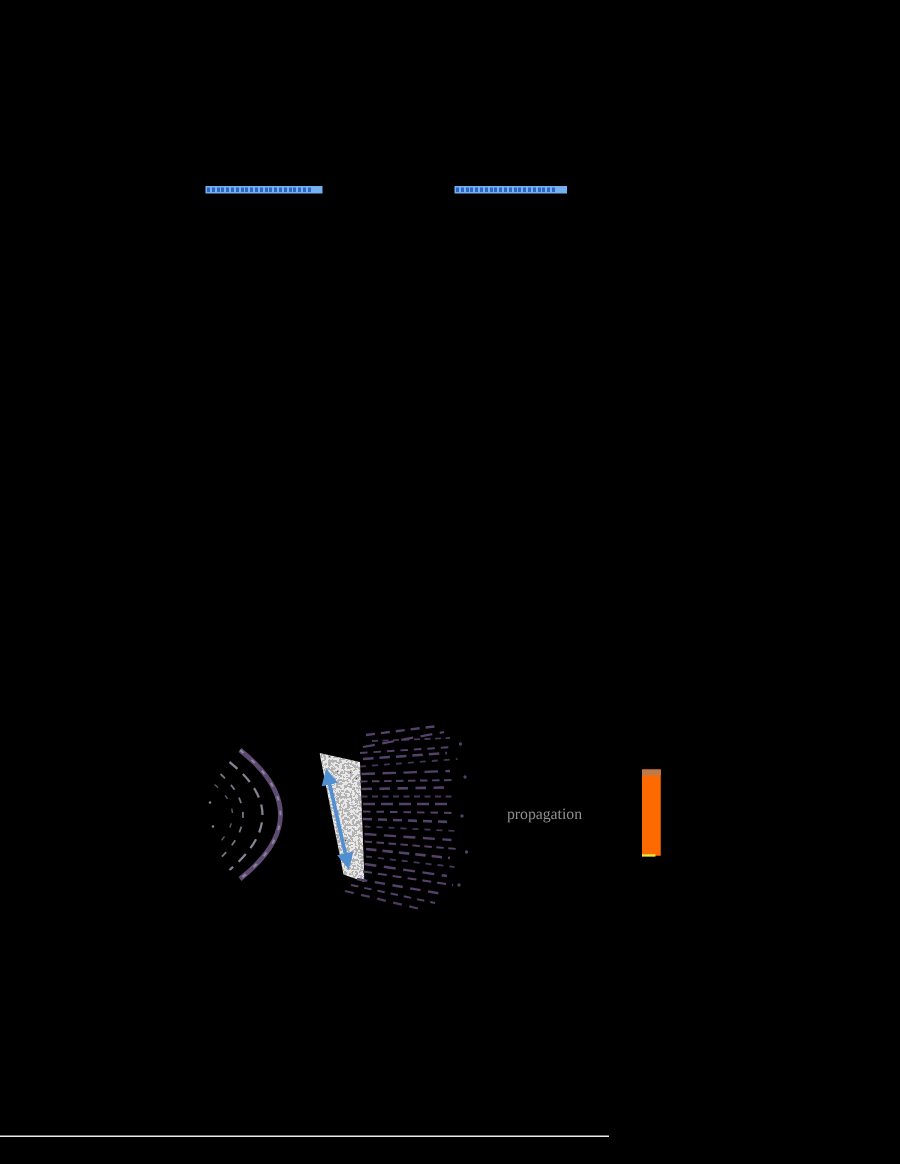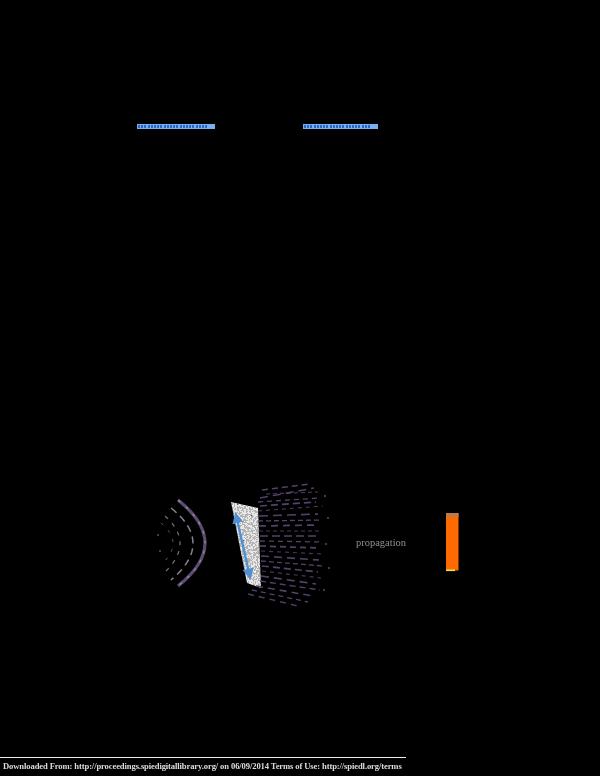--- a/index.html
+++ b/index.html
@@ -15,21 +15,21 @@
     position:absolute;
     height:4.5px;
     background:#74b1f2;
     overflow:hidden;
   }
   .link-bar .glyphs{
     position:absolute;left:1px;top:1px;right:7px;bottom:0.5px;
     background:repeating-linear-gradient(90deg,#2e66c6 0 2px,rgba(46,102,198,0) 2px 3.2px);
   }
   .figure-wrap{
-    position:absolute;left:148px;top:478px;width:320px;height:135px;
+    position:absolute;left:130px;top:478px;width:320px;height:135px;
   }
   .footer-rule{
     position:absolute;left:0;top:757px;width:406px;height:1.4px;
     background:#ececec;
   }
   .footer-text{
     position:absolute;left:3px;top:761px;width:595px;
     color:#dcdcdc;
     font-family:"Liberation Serif", serif;
     font-weight:bold;
@@ -129,15 +129,14 @@
 
       <g>
         <rect x="298" y="35" width="12.5" height="57.5" stroke="none" fill="#ff6a00"></rect>
         <rect x="298" y="35" width="12.5" height="4" stroke="none" fill="#bd7a4a"></rect>
         <rect x="298" y="91.5" width="9" height="1.6" stroke="none" fill="#e6e93a"></rect>
       </g>
     </svg>
   </div>
 
   <div class="footer-rule"></div>
-  <div class="footer-text">Downloaded From: http://proceedings.spiedigitallibrary.org/ on 06/09/2014 Terms of Use: http://spiedl.org/terms</div>
 
 </div>
 
 </body></html>

